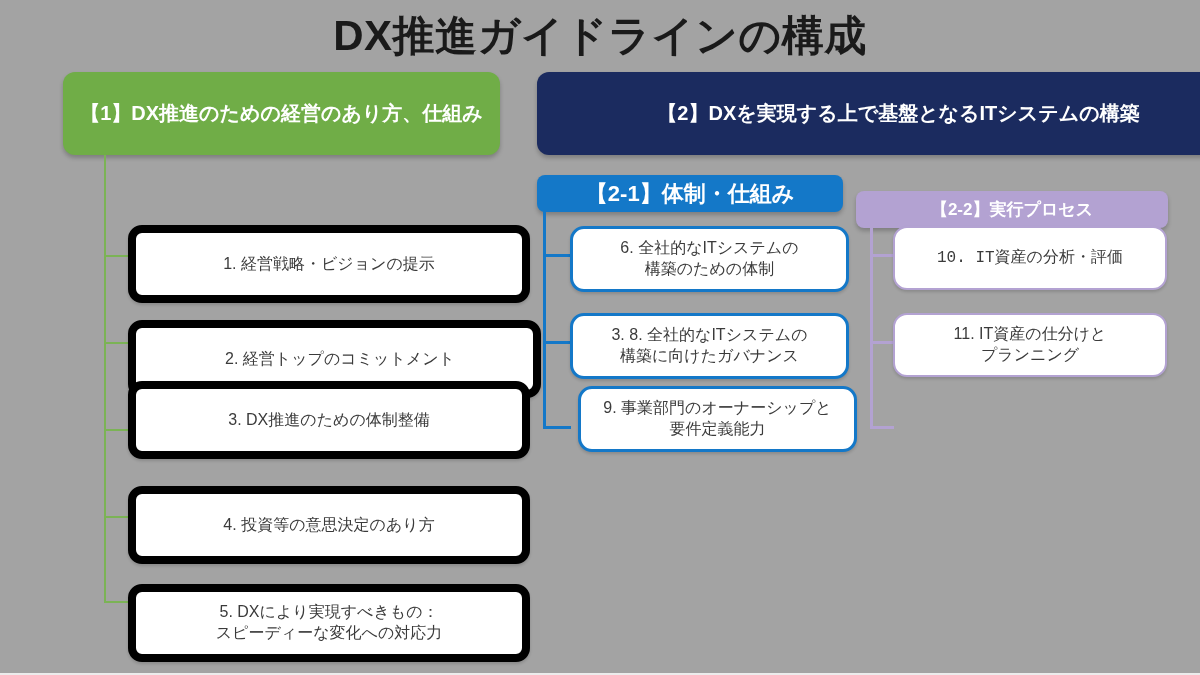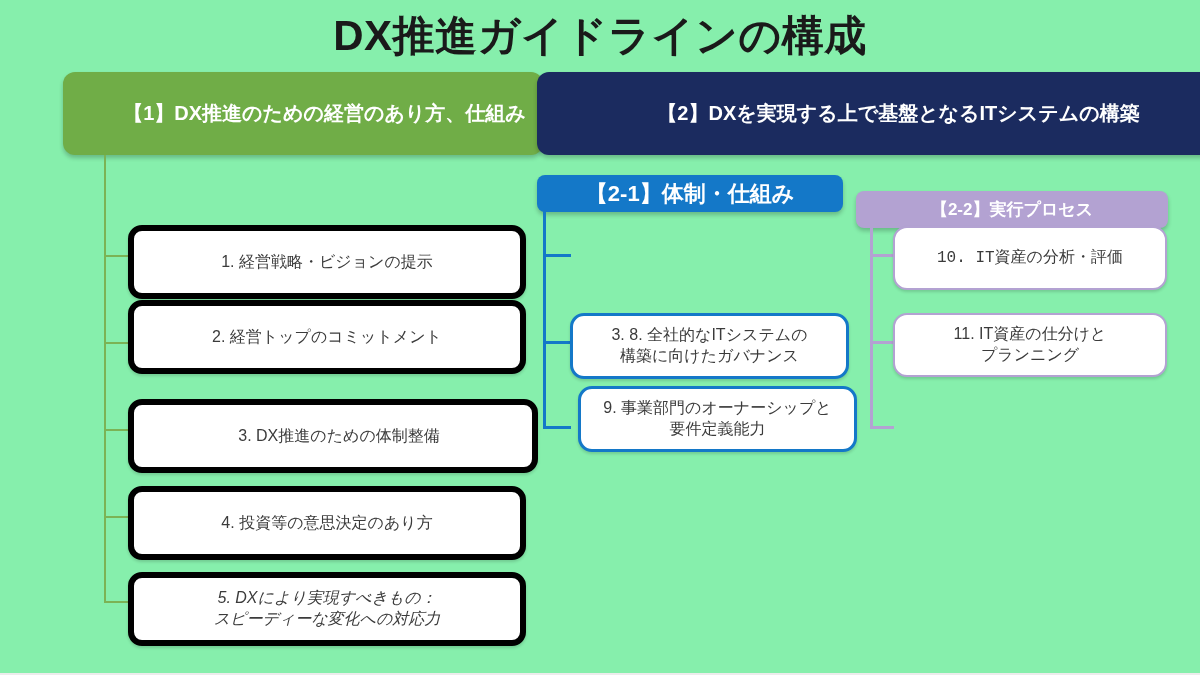--- a/index.html
+++ b/index.html
@@ -1,39 +1,39 @@
 <!DOCTYPE html>
 <html><head>
 <meta charset="utf-8">
 <style>
   html,body { margin:0; padding:0; background:#ffffff; }
   .slide {
-    position:relative; width:1200px; height:675px; background:#86efac;
+    position:relative; width:1200px; height:675px; background:#a3a3a3;
     font-family:"Liberation Sans","DejaVu Sans",sans-serif; overflow:hidden;
   }
   .title {
     position:absolute; top:8px; left:0; width:100%; text-align:center;
     font-size:42px; font-weight:bold; color:#1a1a1a; letter-spacing:0.5px;
   }
   .hdr {
     position:absolute; display:flex; align-items:center; justify-content:center;
     color:#ffffff; font-weight:bold; text-align:center;
     border-radius:12px; box-shadow:0 3px 4px rgba(0,0,0,0.22);
   }
-  .hdr-1   { left:63px;  top:72px;  width:437px; height:83px; background:#70AD47; font-size:20px;padding-left:43px; }
+  .hdr-1   { left:63px;  top:72px;  width:437px; height:83px; background:#70AD47; font-size:20px; }
   .hdr-2   { left:537px; top:72px;  width:723px; height:83px; background:#1B2B5F; font-size:20px; }
   .hdr-2-1 { left:537px; top:175px; width:306px; height:37px; background:#1478C8; font-size:22px; border-radius:8px; }
   .hdr-2-2 { left:856px; top:191px; width:312px; height:37px; background:#B3A2D2; font-size:17px; border-radius:8px; }
 
   .node {
     position:absolute; background:#ffffff; display:flex; align-items:center; justify-content:center;
     text-align:center; border-radius:14px; font-size:16px; color:#3b3b3b; line-height:1.3;
     white-space:pre-line; box-shadow:0 2px 3px rgba(0,0,0,0.15);
   }
-  .node.g { border:6px solid #000000;   left:128px; width:386px; height:62px; }
+  .node.g { border:8px solid #000000;   left:128px; width:386px; height:62px; }
   .node.b { border:3px solid #1478C8;   left:570px; width:273px; height:60px; }
   .node.p { border:2.5px solid #B3A2D2; left:893px; width:270px; height:60px; }
 
   .line { position:absolute; }
   .vg { left:104px; top:155px; width:2px; height:448px; background:#7BB355; }
   .hg { left:104px; width:26px; height:2px; background:#7BB355; }
   .vb { left:543px; top:211px; width:3px; height:218px; background:#1478C8; }
   .hb { left:543px; width:28px; height:3px; background:#1478C8; }
   .vp { left:870px; top:211px; width:3px; height:218px; background:#B3A2D2; }
   .hp { left:870px; width:24px; height:3px; background:#B3A2D2; }
@@ -64,26 +64,28 @@
   <div class="line hb" style="top:254px;"></div>
   <div class="line hb" style="top:341px;"></div>
   <div class="line hb" style="top:426px;"></div>
 
   <div class="line vp"></div>
   <div class="line hp" style="top:254px;"></div>
   <div class="line hp" style="top:341px;"></div>
   <div class="line hp" style="top:426px;"></div>
 
   <div class="node g" style="top:225px;">1. 経営戦略・ビジョンの提示</div>
-  <div class="node g" style="top:300px;">2. 経営トップのコミットメント</div>
-  <div class="node g" style="top:399px;padding-left:12px;">3. DX推進のための体制整備</div>
+  <div class="node g" style="top:320px;padding-left:11px;">2. 経営トップのコミットメント</div>
+  <div class="node g" style="top:381px;">3. DX推進のための体制整備</div>
   <div class="node g" style="top:486px;">4. 投資等の意思決定のあり方</div>
-  <div class="node g" style="top:572px;font-style:italic;">5. DXにより実現すべきもの：
+  <div class="node g" style="top:584px;">5. DXにより実現すべきもの：
 スピーディーな変化への対応力</div>
 
+  <div class="node b" style="top:226px;">6. 全社的なITシステムの
+構築のための体制</div>
   <div class="node b" style="top:313px;">3. 8. 全社的なITシステムの
 構築に向けたガバナンス</div>
   <div class="node b" style="top:386px;margin-left:8px;">9. 事業部門のオーナーシップと
 要件定義能力</div>
 
   <div class="node p" style="top:226px;font-family:Liberation Mono, monospace;">10. IT資産の分析・評価</div>
   <div class="node p" style="top:313px;">11. IT資産の仕分けと
 プランニング</div>
 
   <div class="bottom-edge"></div>

